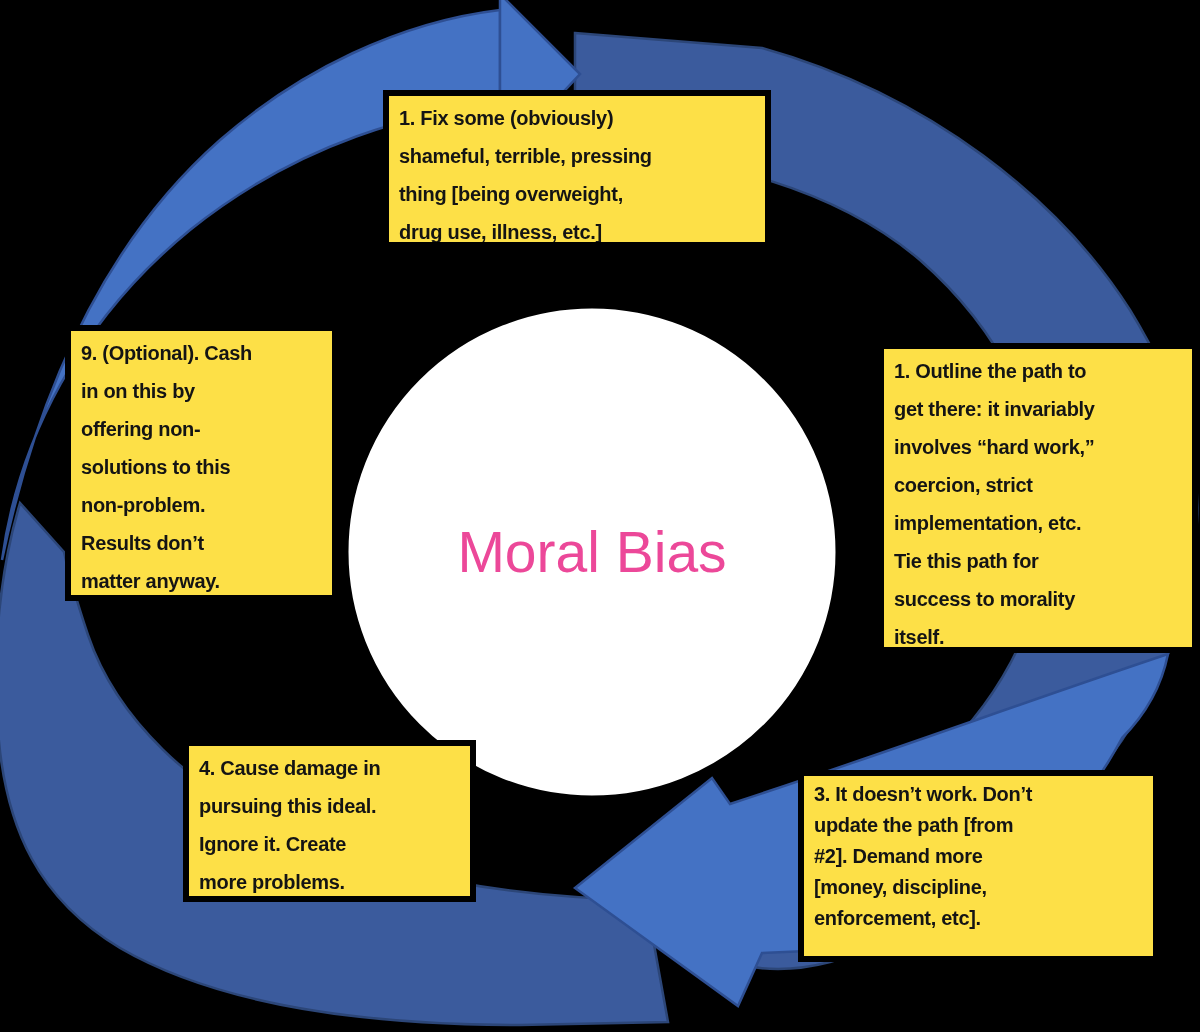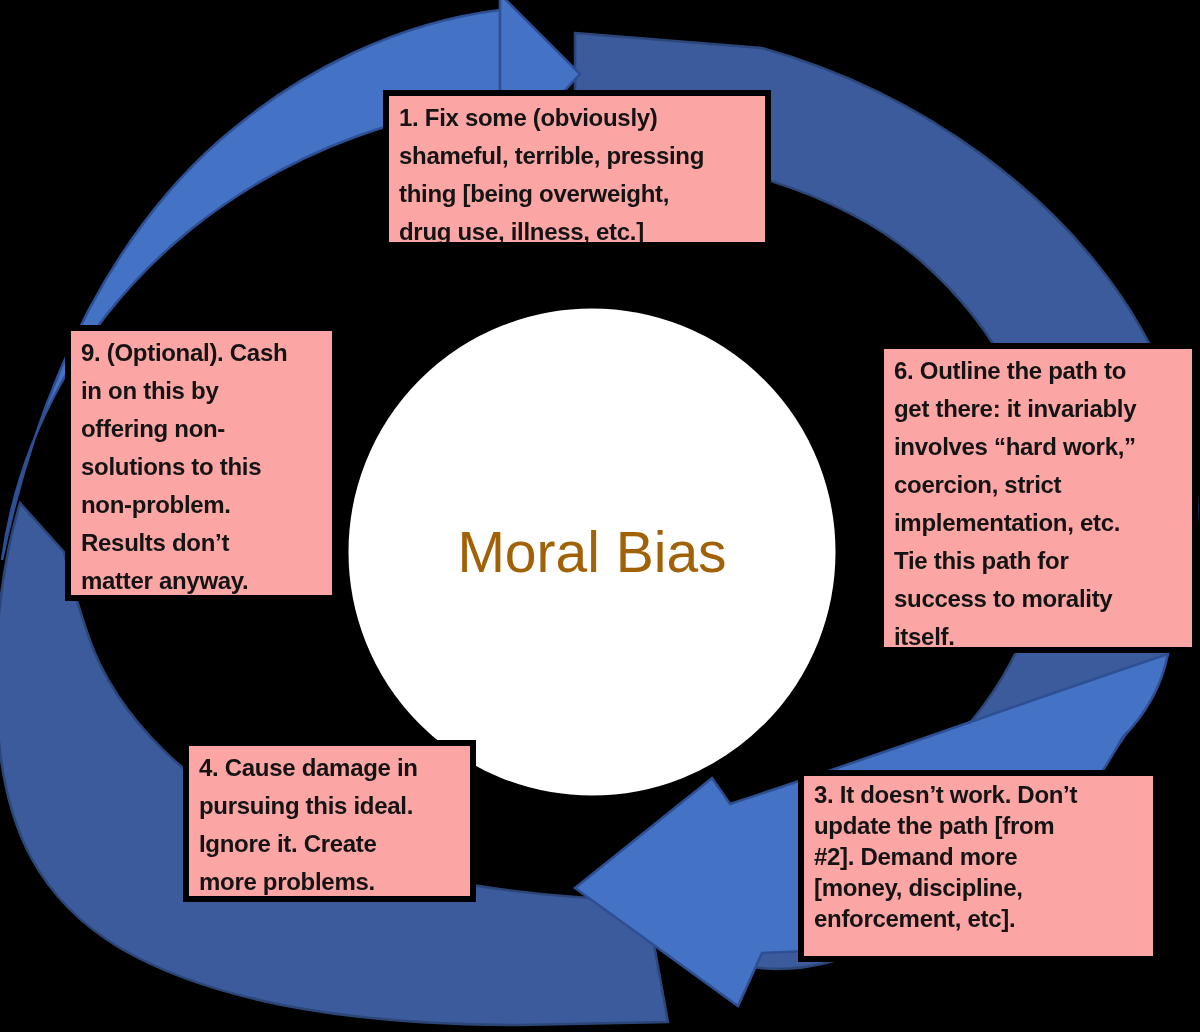--- a/index.html
+++ b/index.html
@@ -2,33 +2,33 @@
 <html><head>
 <meta charset="utf-8">
 <style>
   html,body{margin:0;padding:0;background:#000;}
   #stage{
     position:relative;width:1200px;height:1032px;overflow:hidden;
     background:#000;font-family:"Liberation Sans", sans-serif;
   }
   #cycle-svg{position:absolute;left:0;top:0;}
   .box{
-    position:absolute;box-sizing:border-box;background:#fca5a5;border:6px solid #000;
-    color:#141414;font-weight:bold;font-size:24px;letter-spacing:-0.3px;
+    position:absolute;box-sizing:border-box;background:#fde047;border:6px solid #000;
+    color:#141414;font-weight:bold;font-size:20px;letter-spacing:-0.3px;
     white-space:pre-line;padding:3px 10px;overflow:hidden;
   }
   .b1{left:383px;top:90px;width:388px;height:158px;line-height:38px;}
   .b2{left:878px;top:343px;width:320px;height:310px;line-height:38px;}
   .b3{left:798px;top:770px;width:361px;height:192px;line-height:31px;}
   .b4{left:143px;top:740px;width:293px;height:162px;line-height:38px;margin-left:40px;}
   .b5{left:65px;top:325px;width:273px;height:276px;line-height:38px;}
   .center-label{
     position:absolute;left:345px;top:305px;width:494px;height:494px;
     display:flex;align-items:center;justify-content:center;
-    color:#a16207;font-size:57px;font-weight:normal;letter-spacing:0;
+    color:#ec4899;font-size:57px;font-weight:normal;letter-spacing:0;
   }
 </style>
 </head>
 <body>
 
 <div id="stage">
 
   <svg id="cycle-svg" width="1200" height="1032" viewBox="0 0 1200 1032">
 
     <path stroke="#2C4678" stroke-width="2.5" d="M 575,33
@@ -79,21 +79,21 @@
              Z" fill="#4472C4"></path>
   </svg>
 
   <div class="center-label">Moral Bias</div>
 
   <div class="box b1">1. Fix some (obviously)
 shameful, terrible, pressing
 thing [being overweight,
 drug use, illness, etc.]</div>
 
-  <div class="box b2">6. Outline the path to
+  <div class="box b2">1. Outline the path to
 get there: it invariably
 involves “hard work,”
 coercion, strict
 implementation, etc.
 Tie this path for
 success to morality
 itself.</div>
 
   <div class="box b3">3. It doesn’t work. Don’t
 update the path [from

